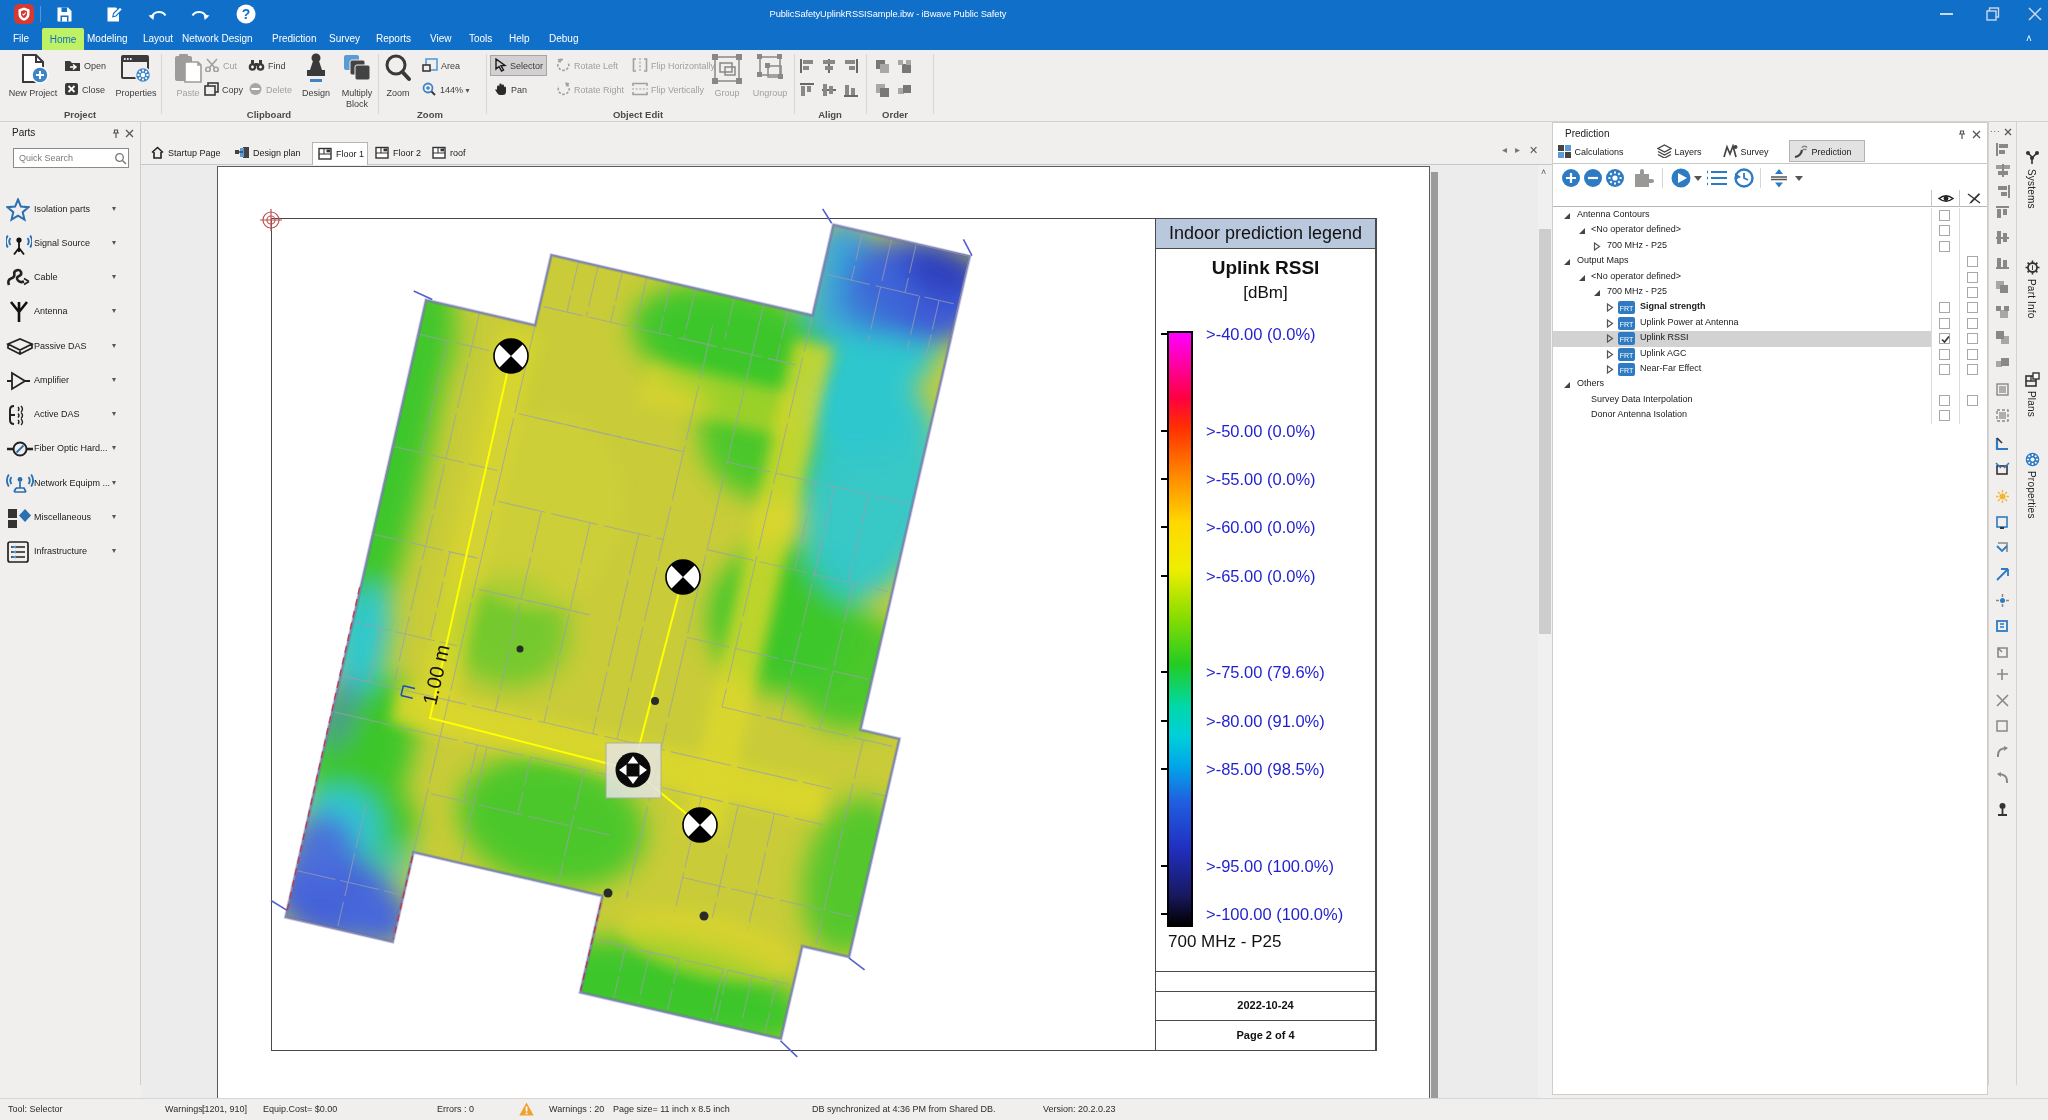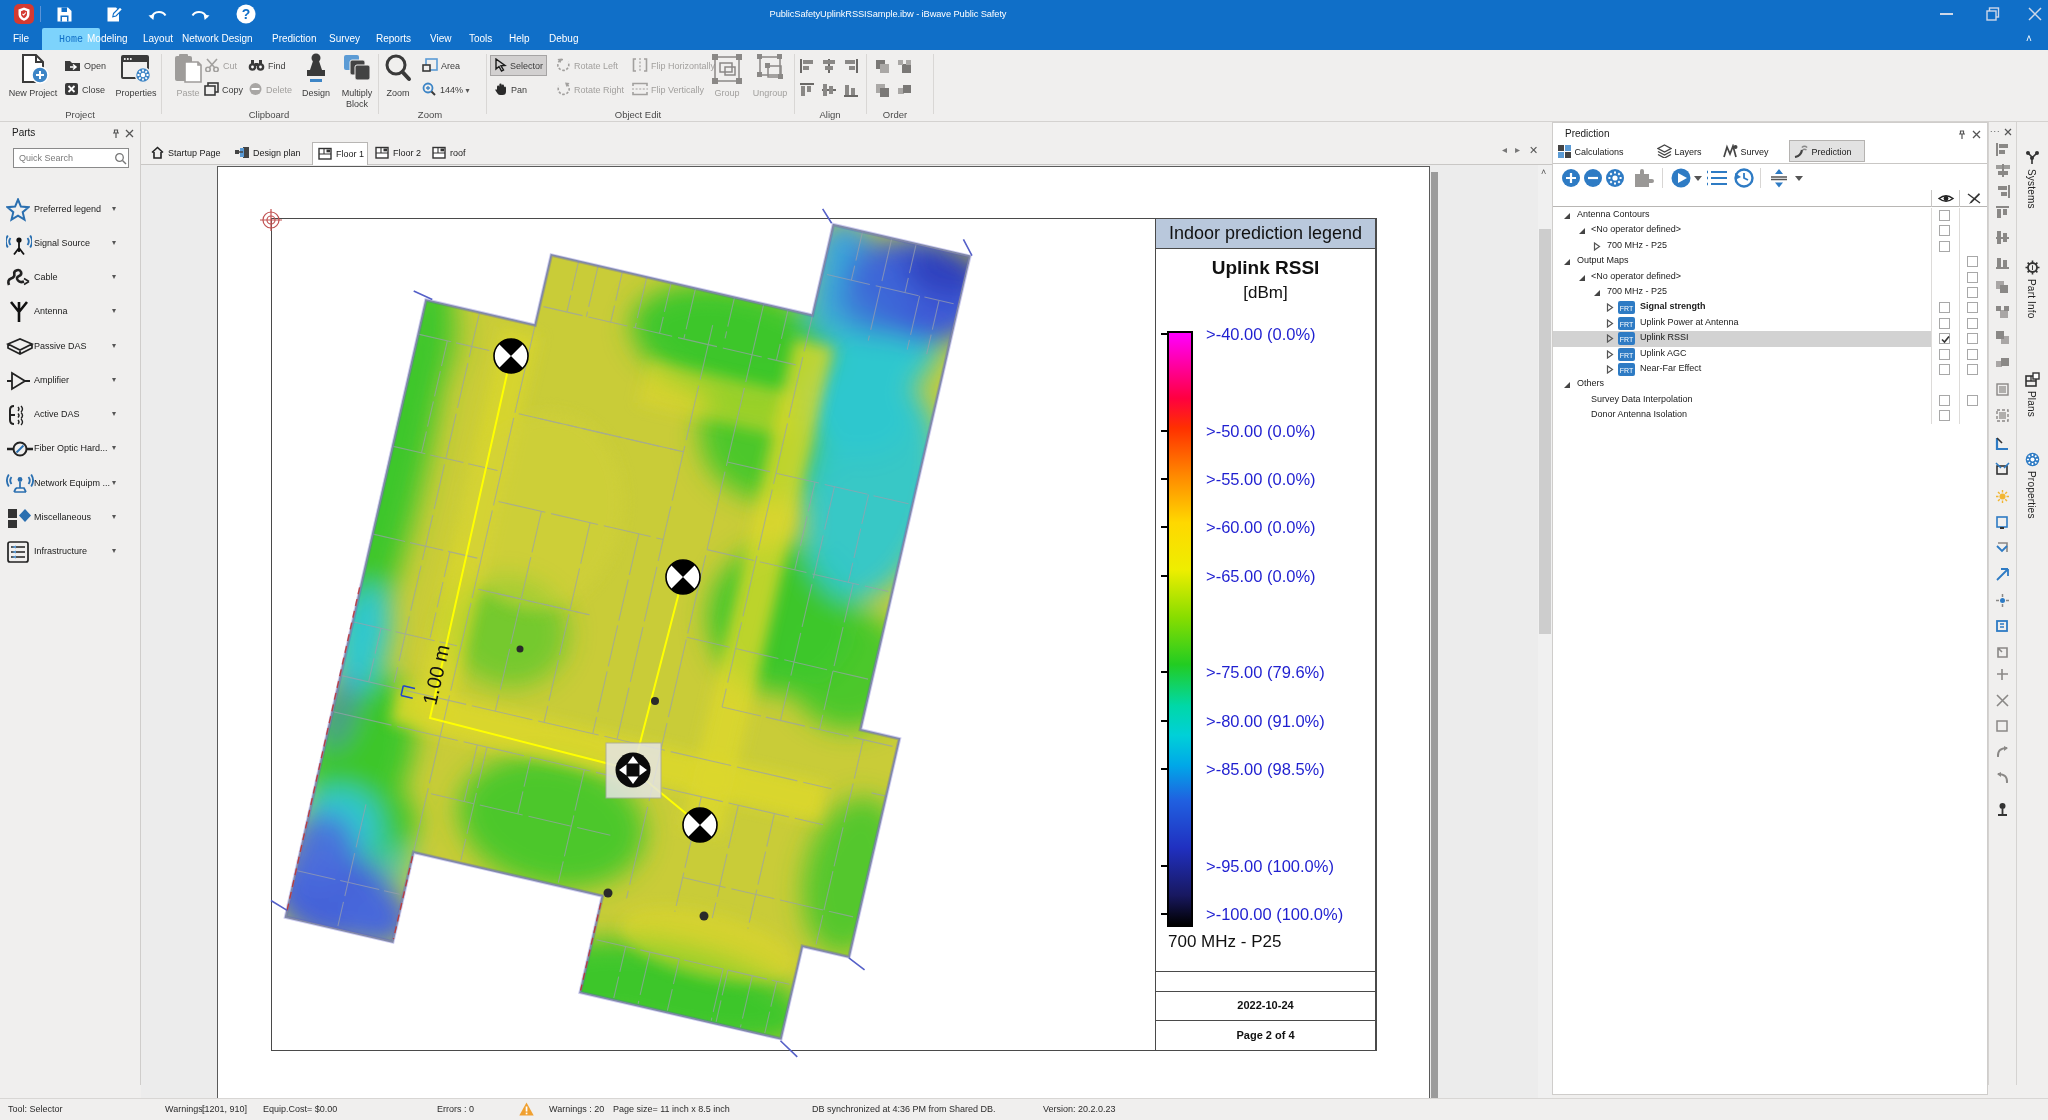--- a/index.html
+++ b/index.html
@@ -1,22 +1,22 @@
 <!DOCTYPE html>
 <html><head><meta charset="utf-8">
 <style>
 *{margin:0;padding:0;box-sizing:border-box;}
 html,body{width:2048px;height:1120px;overflow:hidden;font-family:"Liberation Sans",sans-serif;background:#f0efee;}
 .abs{position:absolute;}
 #titlebar{position:absolute;left:0;top:0;width:2048px;height:28px;background:#106fc8;}
 #menubar{position:absolute;left:0;top:28px;width:2048px;height:22px;background:#106fc8;}
 .menuitem{position:absolute;top:0;height:22px;line-height:22px;color:#fff;font-size:10px;}
-#hometab{position:absolute;left:42px;top:0;width:58px;height:22px;background:#7dd3fc;color:#106fc8;text-align:center;line-height:23px;font-size:10px;border-radius:2px 2px 0 0;font-family:Liberation Mono, monospace;}
+#hometab{position:absolute;left:42px;top:0;width:42px;height:22px;background:#bef264;color:#106fc8;text-align:center;line-height:23px;font-size:10px;border-radius:2px 2px 0 0;}
 #ribbon{position:absolute;left:0;top:50px;width:2048px;height:72px;background:#f0efee;border-bottom:1px solid #d4d2d0;}
-.rlabel{position:absolute;top:59px;font-size:9.5px;font-weight:normal;color:#4a4a4a;width:120px;text-align:center;}
+.rlabel{position:absolute;top:59px;font-size:9.5px;font-weight:bold;color:#4a4a4a;width:120px;text-align:center;}
 .rsep{position:absolute;top:4px;height:60px;width:1px;background:#d9d7d5;}
 .bigbtn{position:absolute;top:3px;width:50px;text-align:center;font-size:9px;color:#3c3c3c;}
 .bigbtn .cap{margin-top:1px;line-height:11px;}
 .smallbtn{position:absolute;font-size:9px;color:#3c3c3c;height:16px;line-height:16px;white-space:nowrap;}
 .smallbtn svg{vertical-align:-3px;margin-right:3px;}
 .gray{color:#a2a09e;}
 #leftpanel{position:absolute;left:0;top:122px;width:141px;height:963px;background:#f0efee;border-right:1px solid #cfcdcb;}
 .prow{position:absolute;left:0;width:140px;height:34px;}
 .prow .lbl{position:absolute;left:34px;top:10px;font-size:9px;color:#1a1a1a;}
 .prow .chev{position:absolute;left:112px;top:10px;font-size:8px;color:#555;}
@@ -335,21 +335,21 @@
     <span style="position:absolute;left:5px;top:4px;font-size:9px;color:#7a7a7a">Quick Search</span>
     <svg class="abs" style="left:100px;top:3px" width="13" height="13">
         <circle cx="5.5" cy="5.5" r="3.8" fill="none" stroke="#777" stroke-width="1.3"></circle>
         <path d="M8.5 8.5 L12 12" stroke="#777" stroke-width="1.4"></path>
       </svg>
   </div>
   <div class="prow" style="top:72px">
     <svg width="24" height="25">
         <path d="M12 1.5 L14.9 8.6 L22.5 9.2 L16.7 14.2 L18.5 21.6 L12 17.6 L5.5 21.6 L7.3 14.2 L1.5 9.2 L9.1 8.6 Z" fill="none" stroke="#2a6fb0" stroke-width="2"></path>
       </svg>
-    <span class="lbl">Preferred legend</span>
+    <span class="lbl">Isolation parts</span>
       <span class="chev">▾</span>
     </div>
   <div class="prow" style="top:106px">
     <svg width="26" height="24">
         <g fill="none" stroke="#2a6fb0" stroke-width="1.8">
           <path d="M4.5 6 Q2 9.5 4.5 13"></path>
           <path d="M1.8 3.5 Q-2 9.5 1.8 15.5"></path>
           <path d="M21.5 6 Q24 9.5 21.5 13"></path>
           <path d="M24.2 3.5 Q28 9.5 24.2 15.5"></path>
         </g>

